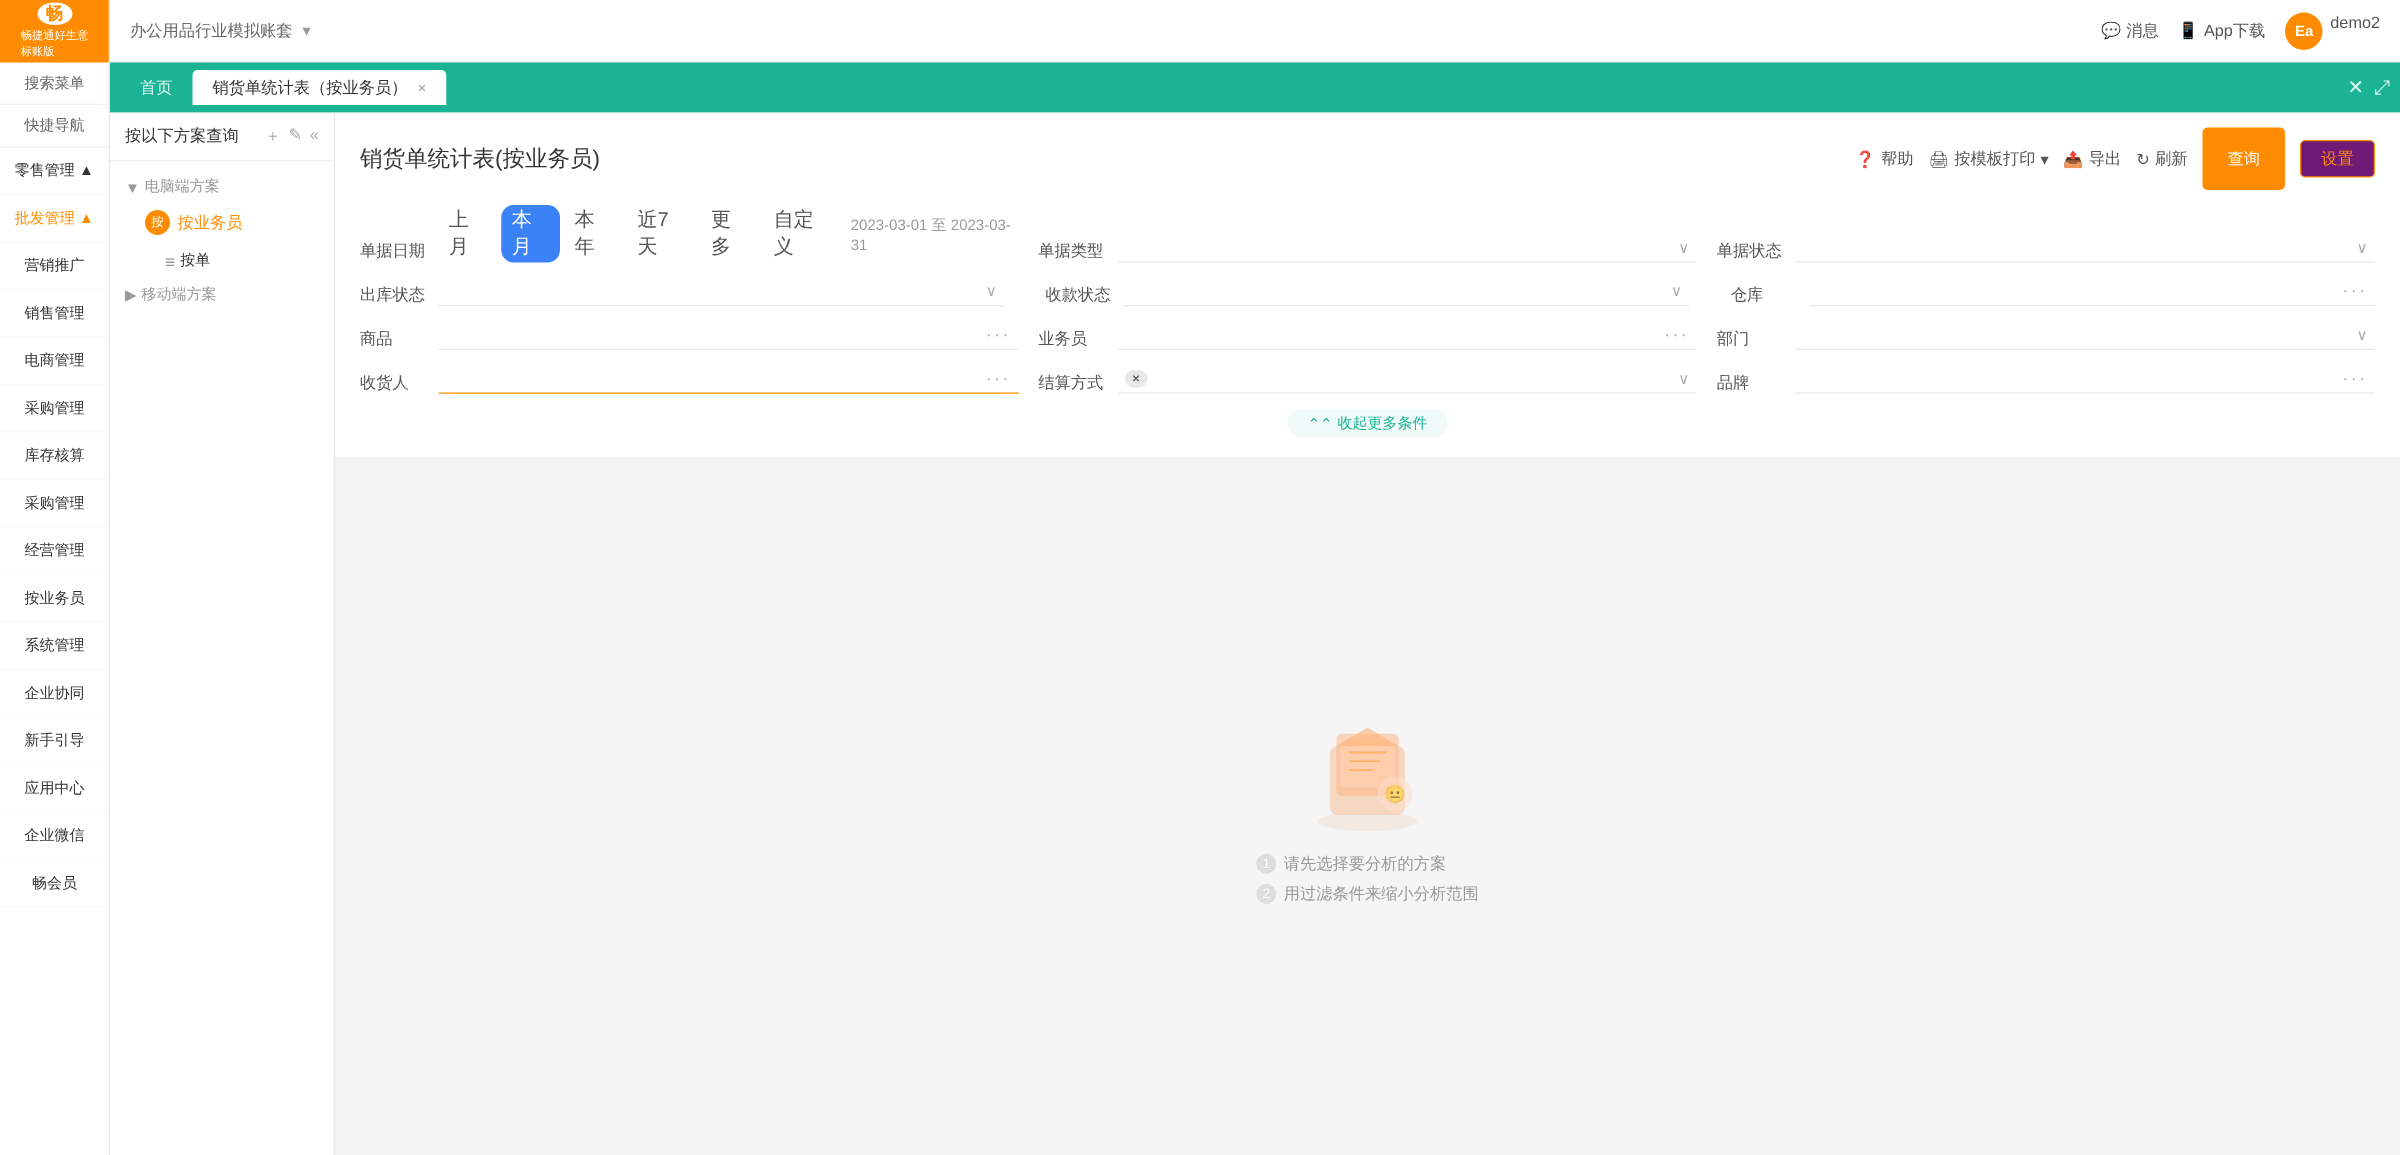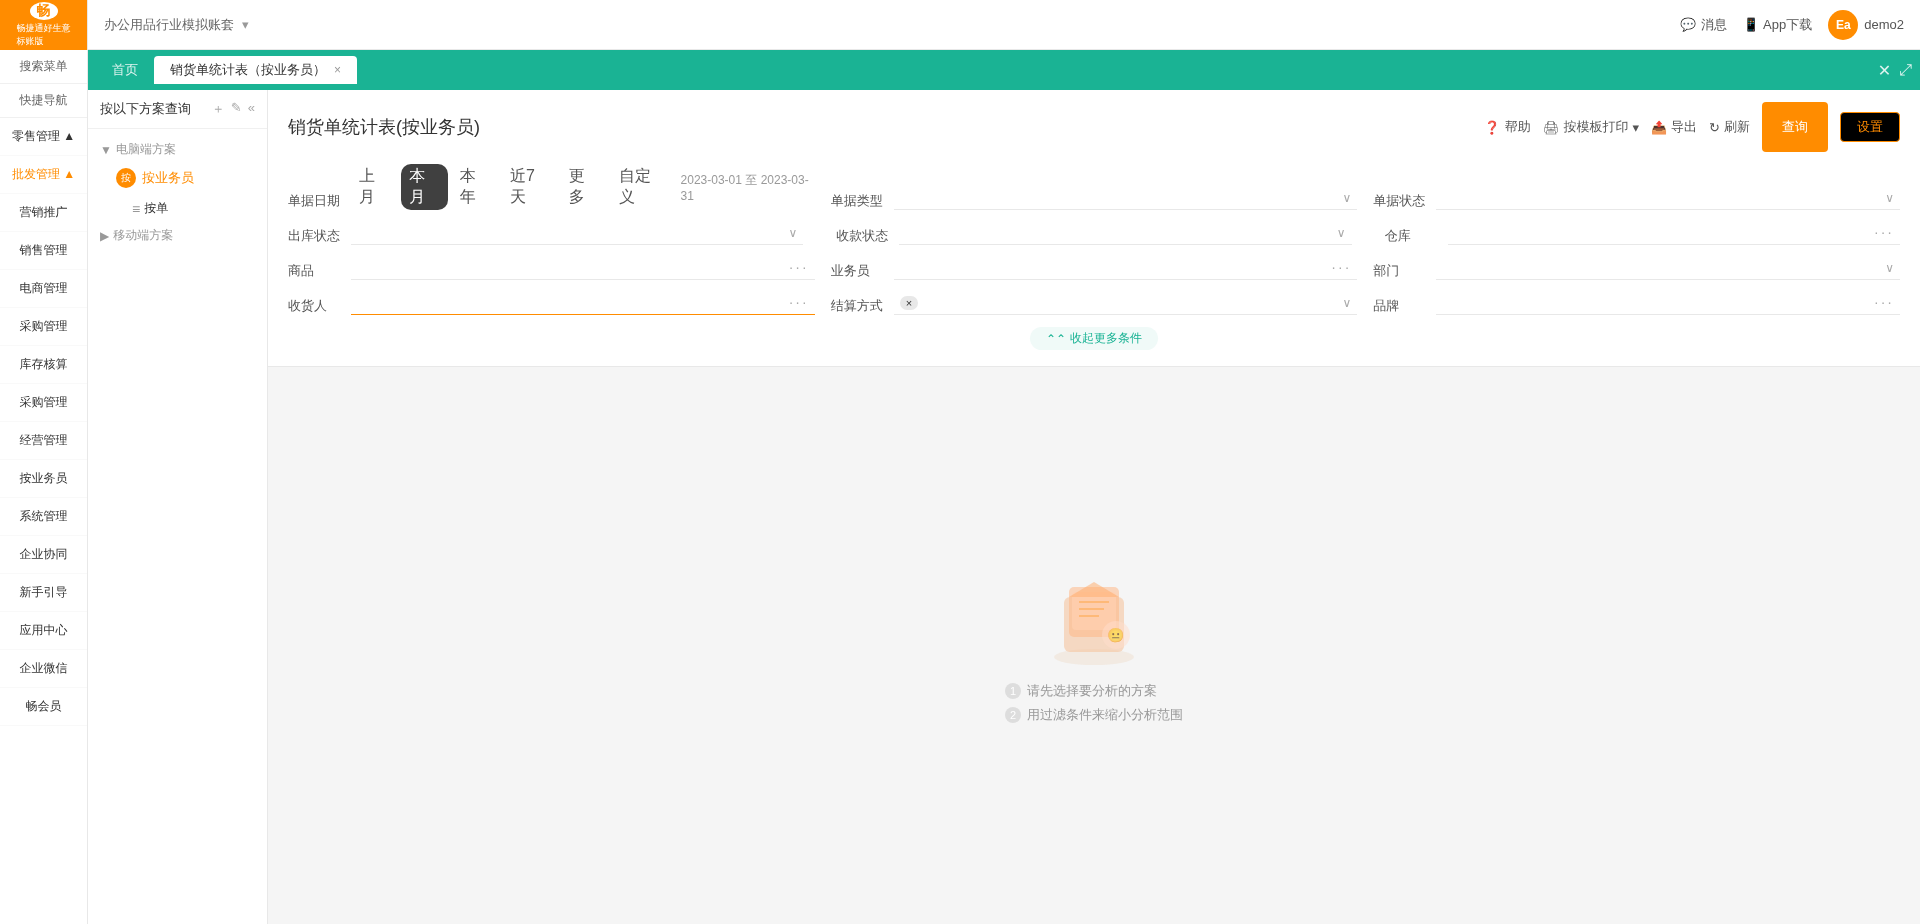--- a/index.html
+++ b/index.html
@@ -295,21 +295,21 @@
       gap: 4px;
     }
     .date-btn {
       padding: 2px 8px;
       font-size: 16px;
       color: #555;
       cursor: pointer;
       border-radius: 2px;
     }
     .date-btn.active {
-      background: #404040;
+      background: #3b82f6;
       color: #fff;
       border-radius: 10px;
     }
     .date-range {
       font-size: 12px;
       color: #999;
       margin-left: 4px;
     }
 
     
@@ -408,21 +408,21 @@
     </div>
     <div class="right">
       <div class="icon-btn">
         <span>💬</span>
         <span>消息</span>
       </div>
       <div class="icon-btn">
         <span>📱</span>
         <span>App下载</span>
       </div>
-      <div style="display:flex;align-items:center;gap:6px;cursor:pointer;">
+      <div style="display:flex;align-items:flex-start;gap:6px;cursor:pointer;">
         <div class="user-avatar">Ea</div>
         <span>demo2</span>
       </div>
     </div>
   </div>
 
   <div id="tab-bar">
     <div class="tab">
       <span>首页</span>
     </div>
@@ -484,21 +484,21 @@
             </div>
             <div style="display:flex;align-items:center;gap:4px;font-size:13px;color:#555;cursor:pointer;">
               <span>📤</span>
               <span>导出</span>
             </div>
             <div style="display:flex;align-items:center;gap:4px;font-size:13px;color:#555;cursor:pointer;">
               <span>↻</span>
               <span>刷新</span>
             </div>
             <button style="background:#ff8c00;color:#fff;border:none;padding:16px 20px;border-radius:4px;cursor:pointer;font-size:13px;">查询</button>
-            <button style="background:#000000;color:#ff8c00;border:1px solid #ff8c00;padding:5px 16px;border-radius:4px;cursor:pointer;font-size:13px;">设置</button>
+            <button style="background:#701a75;color:#ff8c00;border:1px solid #ff8c00;padding:5px 16px;border-radius:4px;cursor:pointer;font-size:13px;">设置</button>
           </div>
         </div>
 
         <div style="display:grid;grid-template-columns:1fr 1fr 1fr;gap:8px 16px;margin-bottom:10px;">
 
           <div class="filter-row">
             <span class="filter-label">单据日期</span>
             <div class="date-filter">
               <span class="date-btn">上月</span>
               <span class="date-btn active">本月</span>

